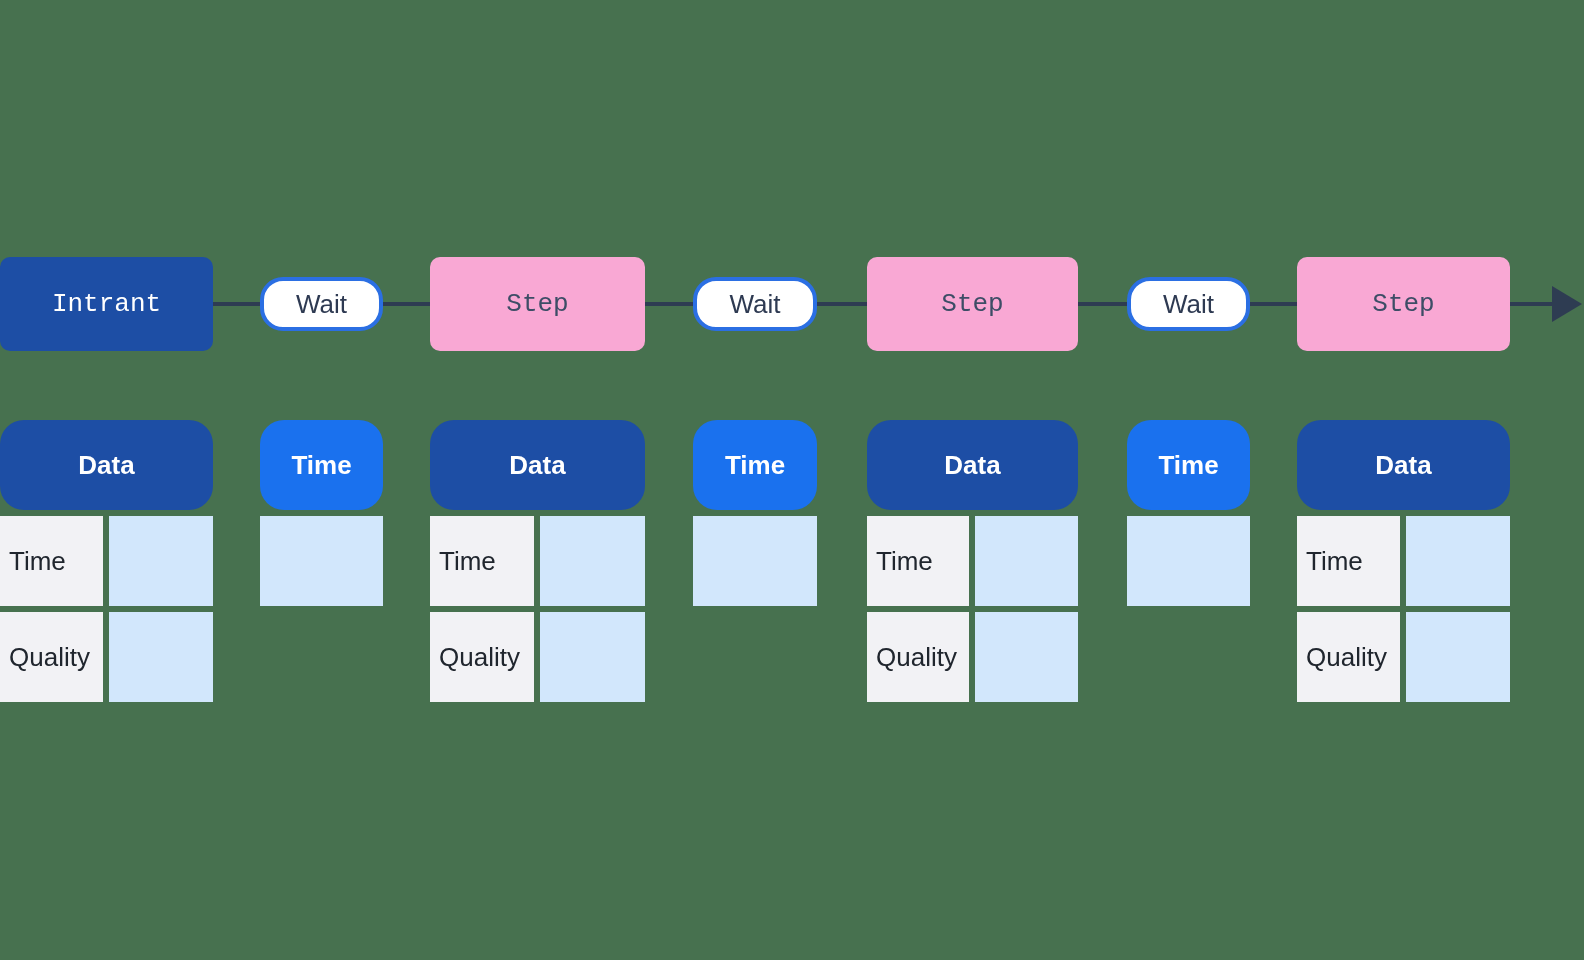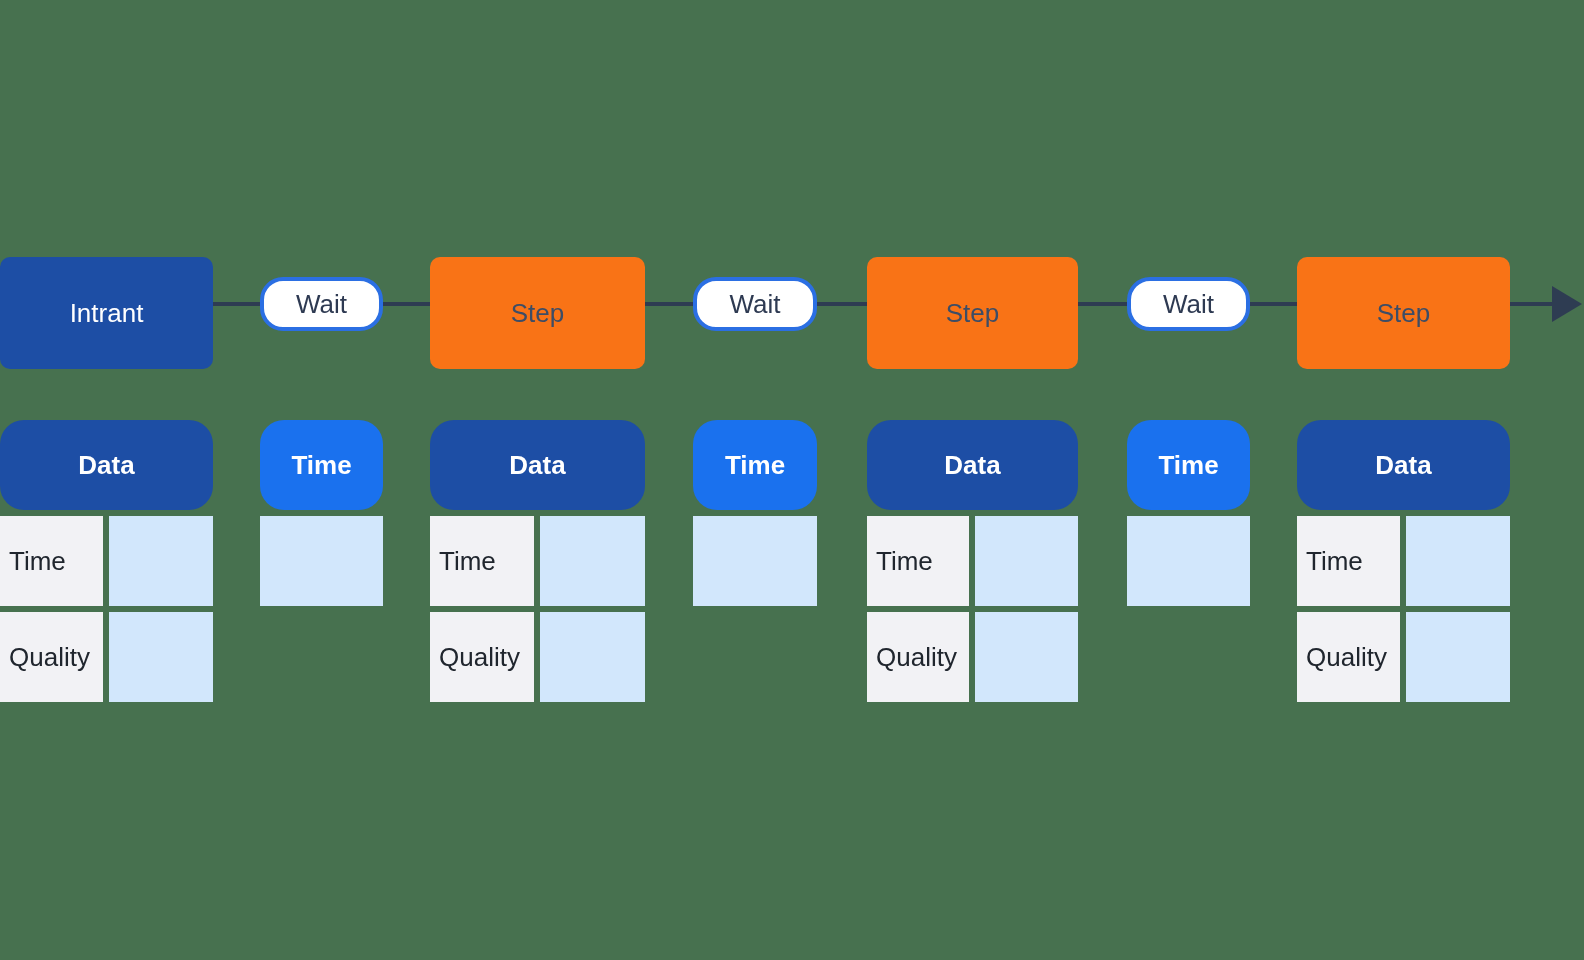--- a/index.html
+++ b/index.html
@@ -48,23 +48,23 @@
   
   .node {
     position: absolute;
     left: 0; right: 0;
     display: flex;
     align-items: center;
     justify-content: center;
     font-size: 26px;
     box-sizing: border-box;
   }
-  .node.main { top: 257px; height: 112px; border-radius: 10px; }
+  .node.main { top: 257px; height: 94px; border-radius: 10px; font-family: Liberation Mono, monospace; }
   .node.start { background: #1d4ea5; color: #ffffff; }
-  .node.step  { background: #f97316; color: #3d4d66; }
+  .node.step  { background: #f9a8d4; color: #3d4d66; }
   .node.wait {
     top: 277px;
     height: 54px;
     background: #ffffff;
     border: 4px solid #2b6fe3;
     border-radius: 23px;
     color: #2e3a52;
   }
   
   .thead {

